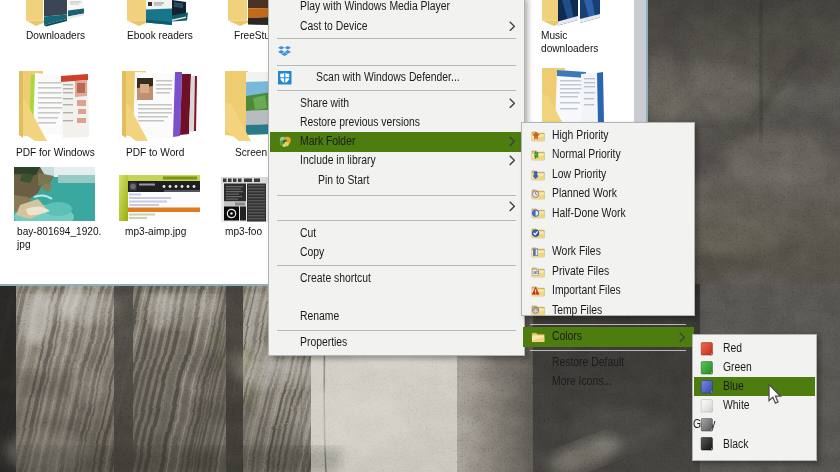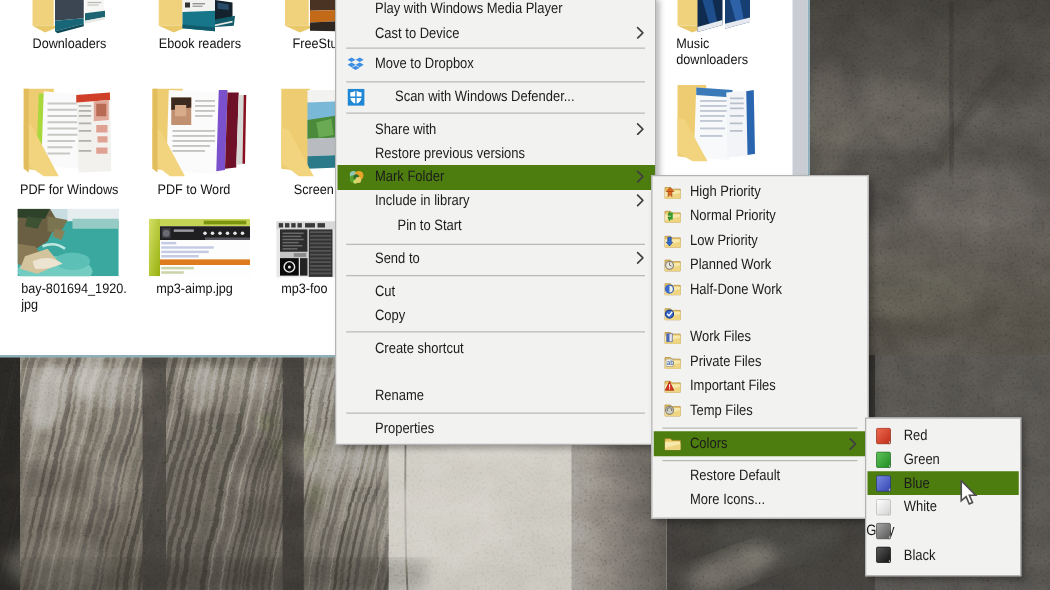--- a/index.html
+++ b/index.html
@@ -527,21 +527,20 @@
 <div class="lbl" style="left:225px;top:225.3px"><span>mp3-foo</span></div>
 </div>
 
 <div class="menu" id="m1" style="left:267.5px;top:-4px;width:257px;height:360px">
  <div class="mi" style="left:0;top:0.0px;right:0;padding-left:31px"><span>Play with Windows Media Player</span></div>
  <div class="mi" style="left:0;top:19.7px;right:0;padding-left:31px"><span>Cast to Device</span></div>
  <svg class="chev" style="left:240px;top:23.7px" viewBox="0 0 6.4 10.6">
         <path d="M0.7,0.7 L5.4,5.3 L0.7,9.9" fill="none" stroke="#404040" stroke-width="1.4"></path>
       </svg>
  <div class="sep" style="left:8px;right:8px;top:41.4px"></div>
- <div class="mi" style="left:0;top:44.3px;right:0;padding-left:31px"><span>Move to Dropbox</span></div>
  <svg class="abs" style="left:9px;top:48.2px" width="13" height="11" viewBox="0 0 24 24" preserveAspectRatio="none">
         <path fill="#3d8fe4" d="M6 2 L12 6 L6 10 L0 6 Z M18 2 L24 6 L18 10 L12 6 Z M6 11 L12 15 L6 19 L0 15 Z M18 11 L24 15 L18 19 L12 15 Z M6 20.2 L12 16.6 L18 20.2 L12 24 Z"></path>
       </svg>
  <div class="sep" style="left:8px;right:8px;top:67.5px"></div>
  <div class="mi" style="left:0;top:70.7px;right:0;padding-left:47px"><span>Scan with Windows Defender...</span></div>
  <svg class="abs" style="left:9.5px;top:74px" width="13.5" height="13.5" viewBox="0 0 24 24">
         <rect x="0" y="0" width="24" height="24" fill="#1f87d4"></rect>
         <path fill="#fff" d="M12 2.5 C9 4.5 6 5 4 5 L4 11 L11 11 L11 2.9 Z M13 2.9 L13 11 L20 11 L20 5 C18 5 15 4.5 13 2.9 Z M4 13 L11 13 L11 21 C8 20 5 18 4 13 Z M13 13 L20 13 C19 18 16 20 13 21 Z"></path>
       </svg>
  <div class="sep" style="left:8px;right:8px;top:93px"></div>
@@ -561,35 +560,34 @@
       </svg>
  <svg class="chev" style="left:240px;top:139.3px" viewBox="0 0 6.4 10.6">
         <path d="M0.7,0.7 L5.4,5.3 L0.7,9.9" fill="none" stroke="#404040" stroke-width="1.4"></path>
       </svg>
  <div class="mi" style="left:0;top:154.3px;right:0;padding-left:31px"><span>Include in library</span></div>
  <svg class="chev" style="left:240px;top:158.3px" viewBox="0 0 6.4 10.6">
         <path d="M0.7,0.7 L5.4,5.3 L0.7,9.9" fill="none" stroke="#404040" stroke-width="1.4"></path>
       </svg>
  <div class="mi" style="left:0;top:174.3px;right:0;padding-left:49px"><span>Pin to Start</span></div>
  <div class="sep" style="left:8px;right:8px;top:197.5px"></div>
- <div class="mi" style="left:0;top:200.3px;right:0;padding-left:31px"><span>Send to</span></div>
  <svg class="chev" style="left:240px;top:204.3px" viewBox="0 0 6.4 10.6">
         <path d="M0.7,0.7 L5.4,5.3 L0.7,9.9" fill="none" stroke="#404040" stroke-width="1.4"></path>
       </svg>
  <div class="sep" style="left:8px;right:8px;top:222.7px"></div>
  <div class="mi" style="left:0;top:226.8px;right:0;padding-left:31px"><span>Cut</span></div>
  <div class="mi" style="left:0;top:245.7px;right:0;padding-left:31px"><span>Copy</span></div>
  <div class="sep" style="left:8px;right:8px;top:268.1px"></div>
  <div class="mi" style="left:0;top:271.9px;right:0;padding-left:31px"><span>Create shortcut</span></div>
  <div class="mi" style="left:0;top:309.7px;right:0;padding-left:31px"><span>Rename</span></div>
  <div class="sep" style="left:8px;right:8px;top:332.7px"></div>
  <div class="mi" style="left:0;top:336.2px;right:0;padding-left:31px"><span>Properties</span></div>
 </div>
 
-<div class="menu" id="m2" style="left:520.5px;top:140px;width:174px;height:275px">
+<div class="menu" id="m2" style="left:520.5px;top:122px;width:174px;height:194px">
  <div class="mi" style="left:0;top:2.9px;right:0;padding-left:30.5px"><span>High Priority</span></div>
  <div class="mi" style="left:0;top:22.3px;right:0;padding-left:30.5px"><span>Normal Priority</span></div>
  <div class="mi" style="left:0;top:41.7px;right:0;padding-left:30.5px"><span>Low Priority</span></div>
  <div class="mi" style="left:0;top:61.1px;right:0;padding-left:30.5px"><span>Planned Work</span></div>
  <div class="mi" style="left:0;top:80.5px;right:0;padding-left:30.5px"><span>Half-Done Work</span></div>
  <div class="mi" style="left:0;top:119.3px;right:0;padding-left:30.5px"><span>Work Files</span></div>
  <div class="mi" style="left:0;top:138.7px;right:0;padding-left:30.5px"><span>Private Files</span></div>
  <div class="mi" style="left:0;top:158.1px;right:0;padding-left:30.5px"><span>Important Files</span></div>
  <div class="mi" style="left:0;top:177.5px;right:0;padding-left:30.5px"><span>Temp Files</span></div>
  <div class="sep" style="left:8px;right:8px;top:200.6px"></div>

